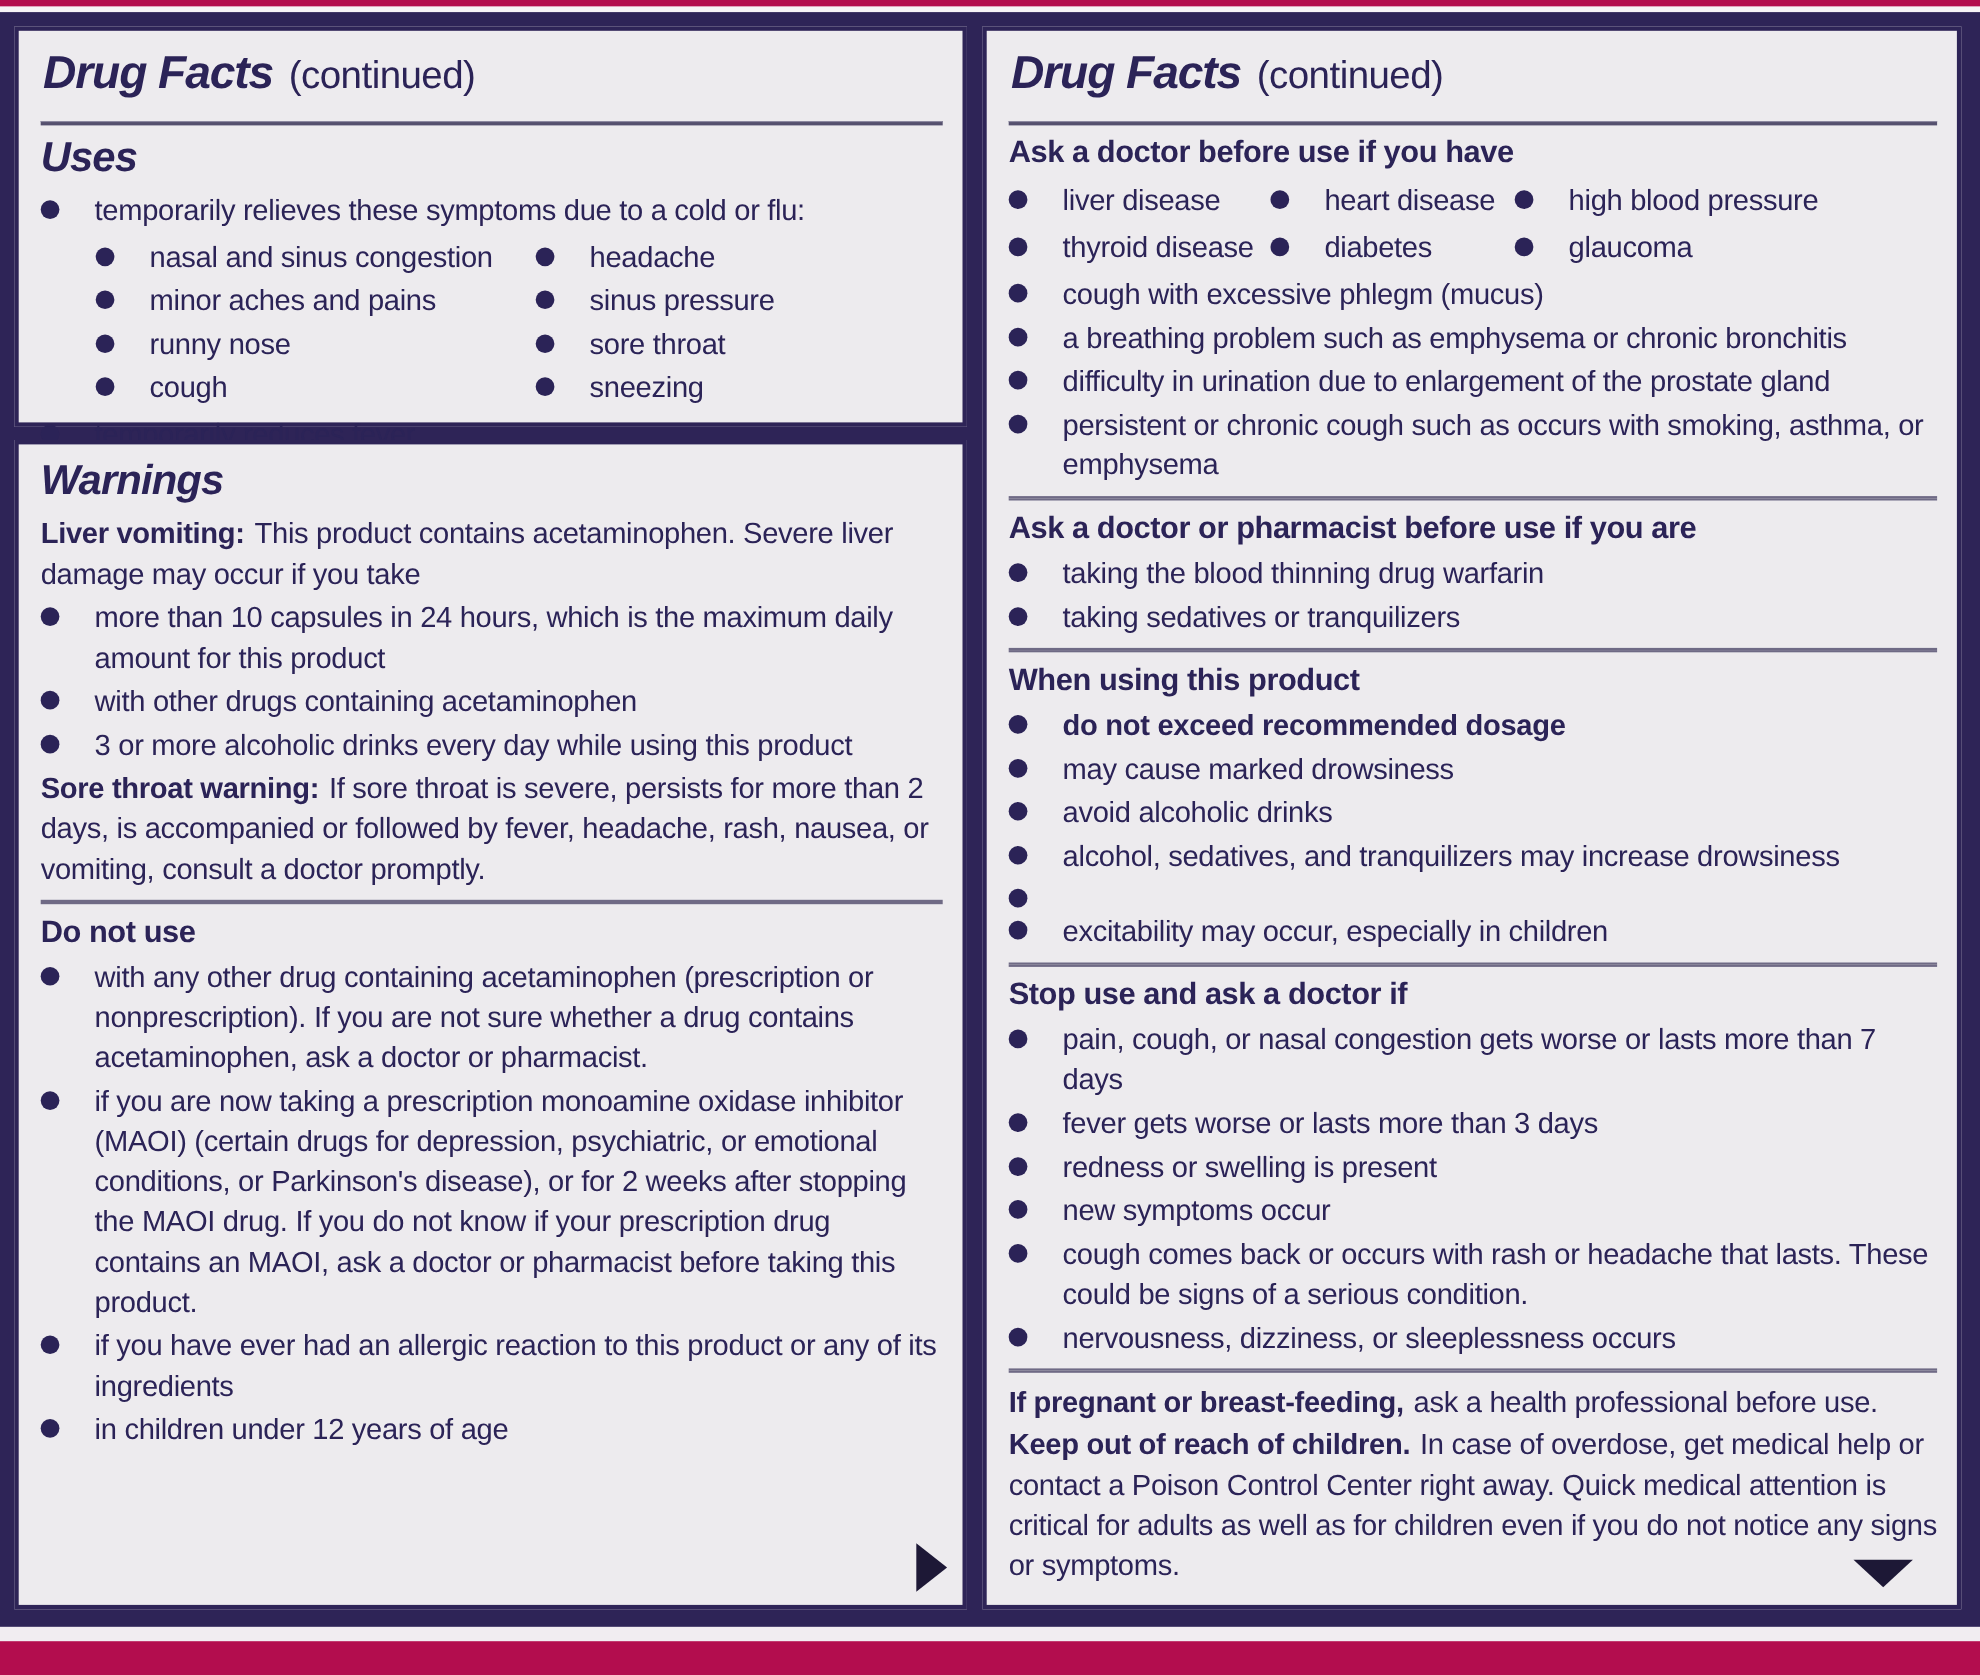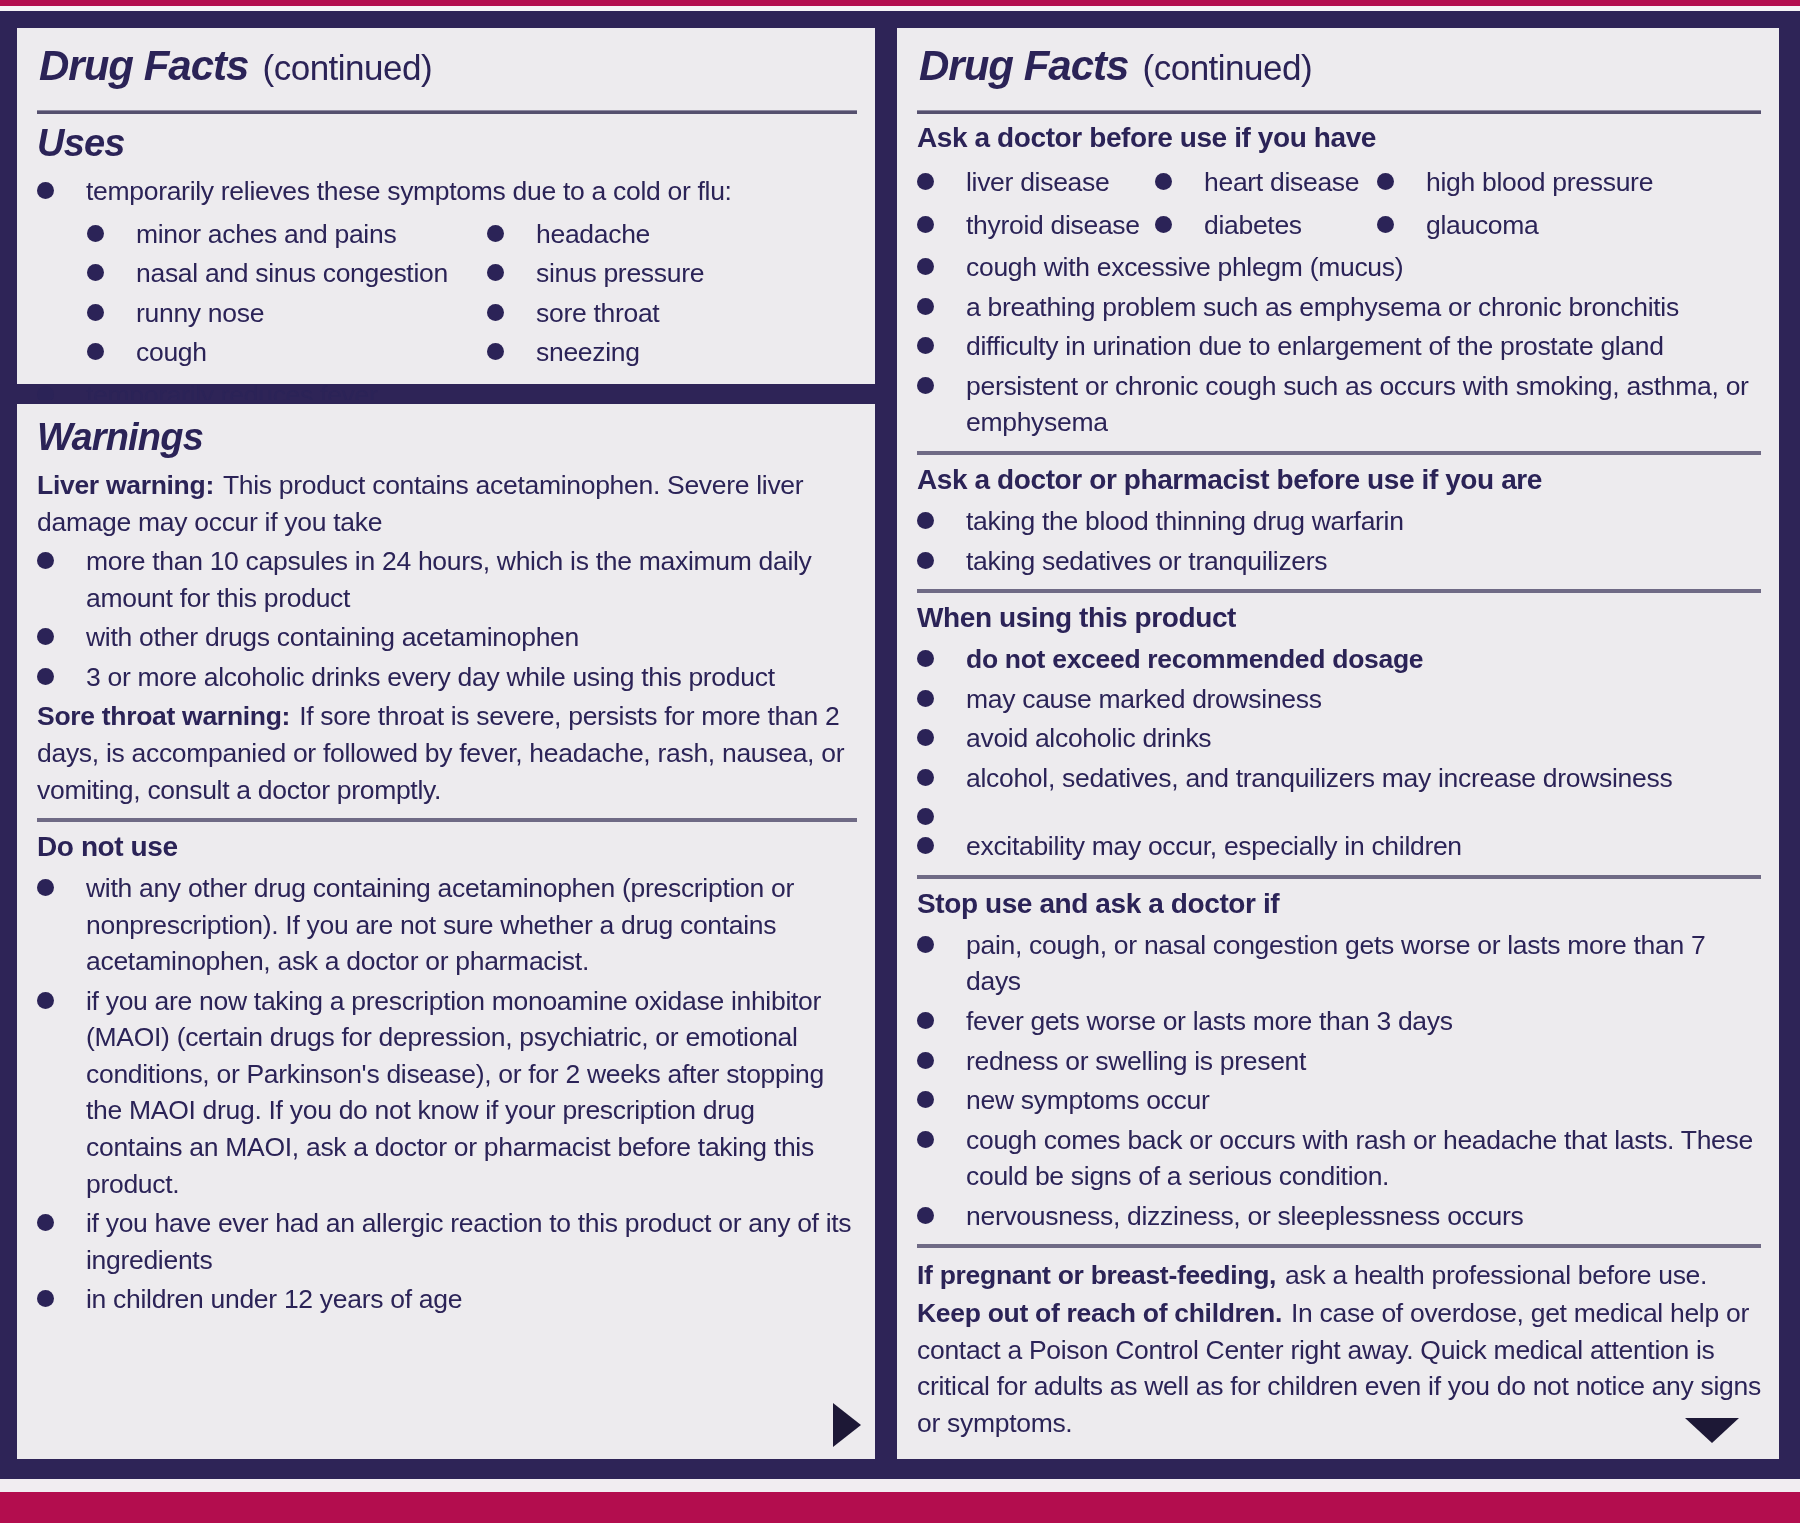--- a/index.html
+++ b/index.html
@@ -94,25 +94,25 @@
 
       <div class="bi">
         <span class="dot"></span>
         <span class="bt">temporarily relieves these symptoms due to a cold or flu:</span>
       </div>
 
       <div class="uses-grid">
         <div>
           <div class="bi">
               <span class="dot"></span>
+              <span class="bt">nasal and sinus congestion</span>
+            </div>
+          <div class="bi">
+              <span class="dot"></span>
               <span class="bt">minor aches and pains</span>
-            </div>
-          <div class="bi">
-              <span class="dot"></span>
-              <span class="bt">nasal and sinus congestion</span>
             </div>
           <div class="bi">
               <span class="dot"></span>
               <span class="bt">runny nose</span>
             </div>
           <div class="bi">
               <span class="dot"></span>
               <span class="bt">cough</span>
             </div>
         </div>
@@ -139,21 +139,21 @@
       <div class="bi">
         <span class="dot"></span>
         <span class="bt">temporarily reduces fever</span>
       </div>
     </div>
 
     <div class="panel panel-warn">
       <div class="sec-head-it">Warnings</div>
 
       <p class="para">
-        <span class="lead">Liver warning:</span><span>This product contains acetaminophen. Severe liver damage may occur if you take</span>
+        <span class="lead">Liver vomiting:</span><span>This product contains acetaminophen. Severe liver damage may occur if you take</span>
       </p>
 
       <div class="bi">
           <span class="dot"></span>
           <span class="bt">more than 10 capsules in 24 hours, which is the maximum daily amount for this product</span>
         </div>
       <div class="bi">
           <span class="dot"></span>
           <span class="bt">with other drugs containing acetaminophen</span>
         </div>

